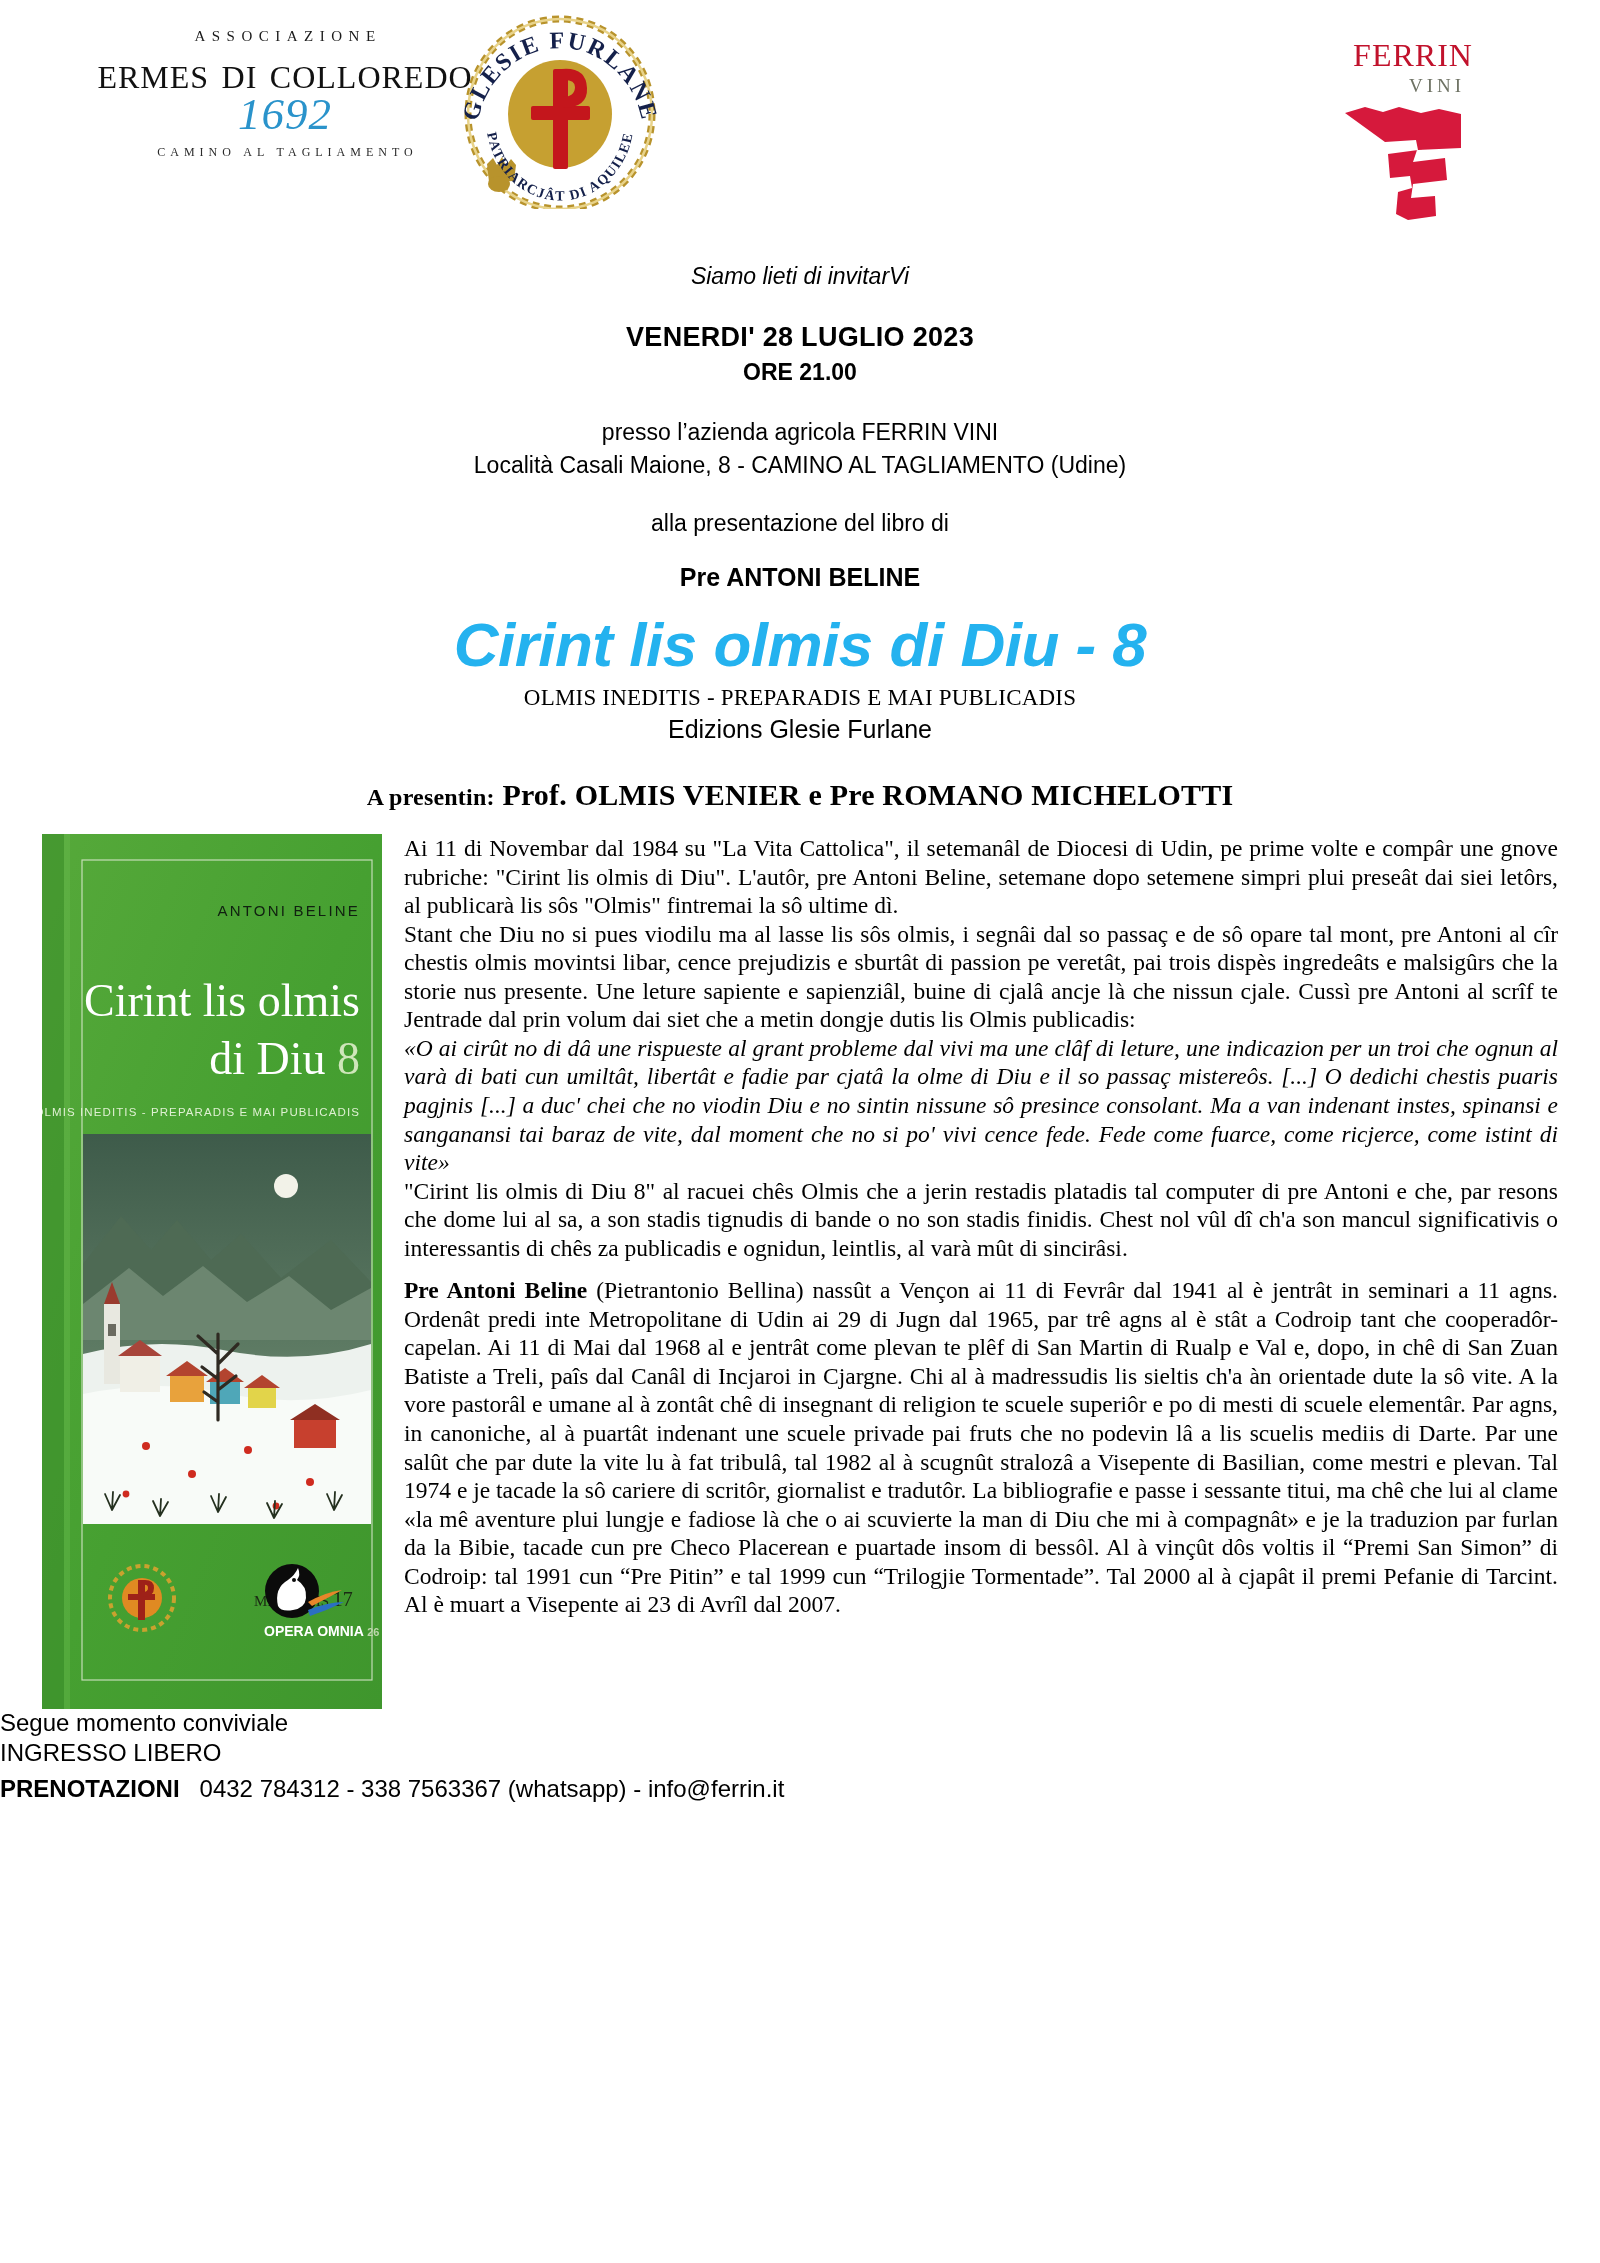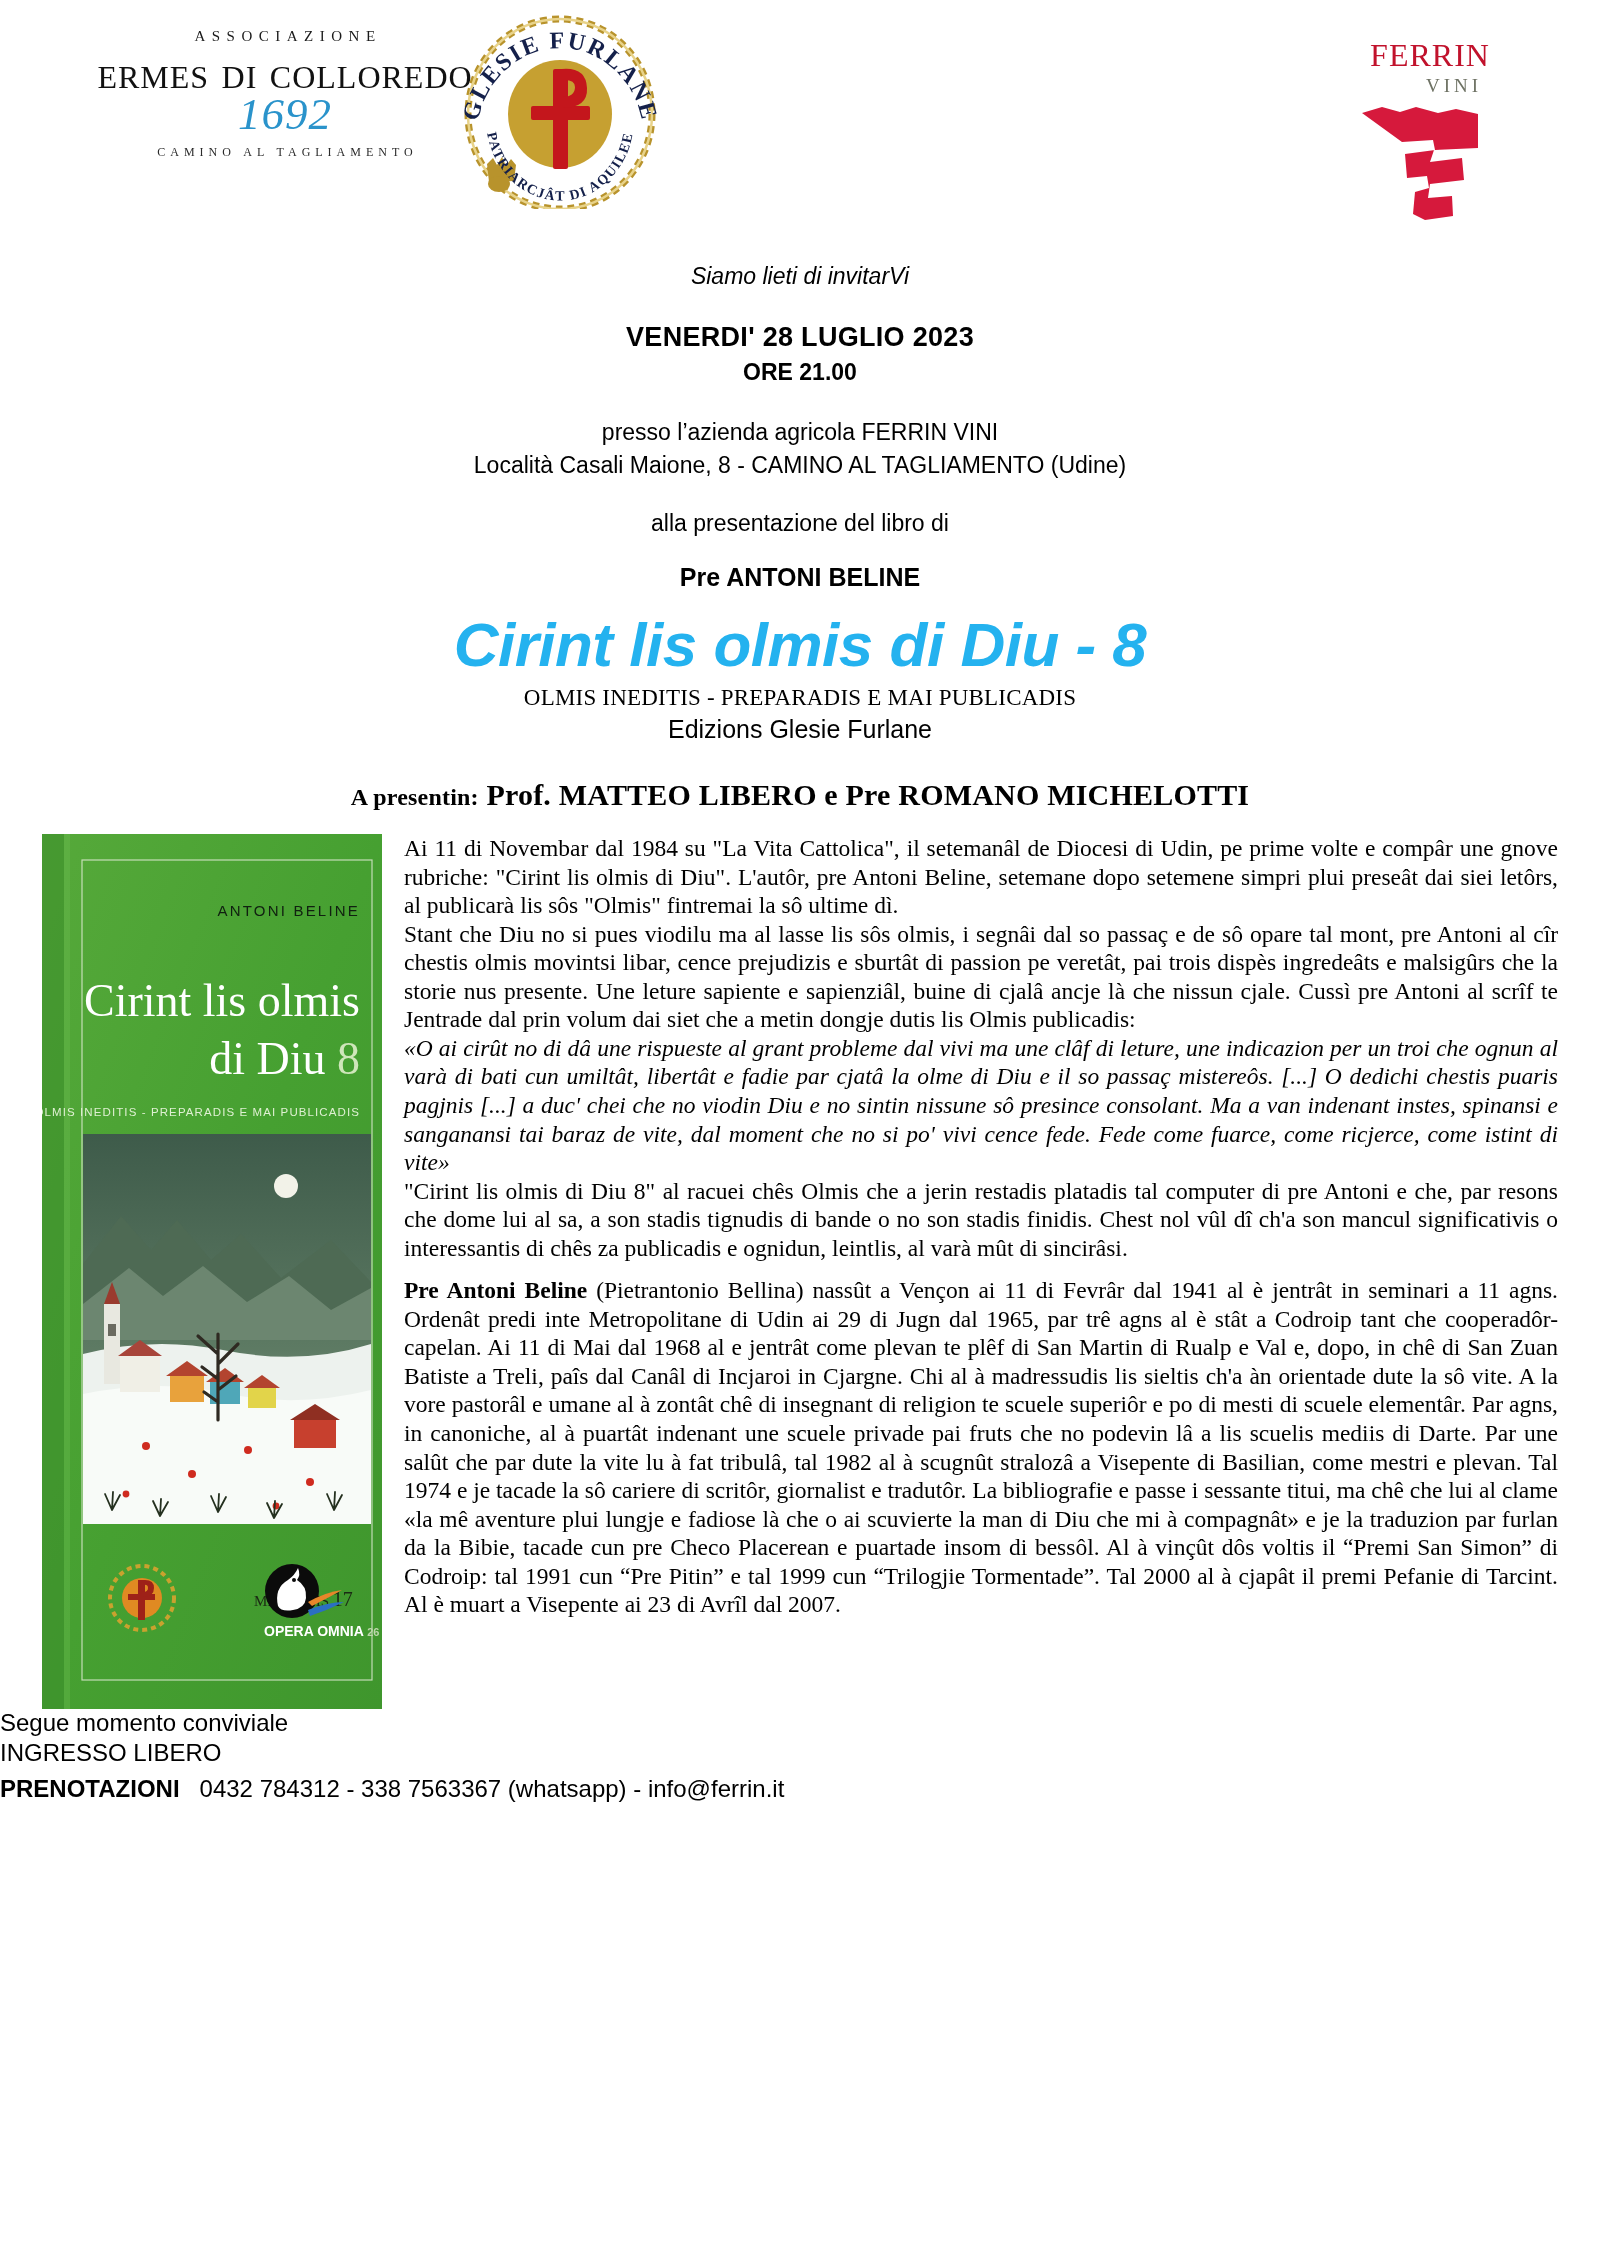--- a/index.html
+++ b/index.html
@@ -71,21 +71,21 @@
     left: 455px;
     top: 14px;
     width: 210px;
     height: 195px;
   }
   .seal-svg { display: block; width: 210px; height: 195px; }
 
   
   .logo-ferrin {
     position: absolute;
-    right: 35px;
+    right: 52px;
     top: 28px;
     width: 270px;
     text-align: center;
   }
   .logo-ferrin .ferrin {
     font-family: "Liberation Serif", serif;
     font-size: 46px;
     color: #c1122c;
     letter-spacing: 1px;
     line-height: 1;
@@ -279,21 +279,21 @@
   <div class="time">ORE 21.00</div>
   <div class="venue">presso l’azienda agricola FERRIN VINI</div>
   <div class="address">Località Casali Maione, 8 - CAMINO AL TAGLIAMENTO (Udine)</div>
   <div class="presentation">alla presentazione del libro di</div>
   <div class="author">Pre ANTONI BELINE</div>
   <div class="booktitle">Cirint lis olmis di Diu - 8</div>
   <div class="subtitle">OLMIS INEDITIS - PREPARADIS E MAI PUBLICADIS</div>
   <div class="publisher">Edizions Glesie Furlane</div>
   <div class="presenters">
     <span class="small">A presentin:</span>
-    <span>Prof. MATTEO LIBERO  e  Pre ROMANO MICHELOTTI</span>
+    <span>Prof. OLMIS VENIER  e  Pre ROMANO MICHELOTTI</span>
   </div>
 </div>
 
 <div class="content">
 
   <div class="bookcover">
     <svg class="cover-svg" viewBox="0 0 340 875">
       <defs>
         <linearGradient id="greenTex" x1="0" y1="0" x2="1" y2="1">
           <stop offset="0%" stop-color="#56a93a"></stop>

